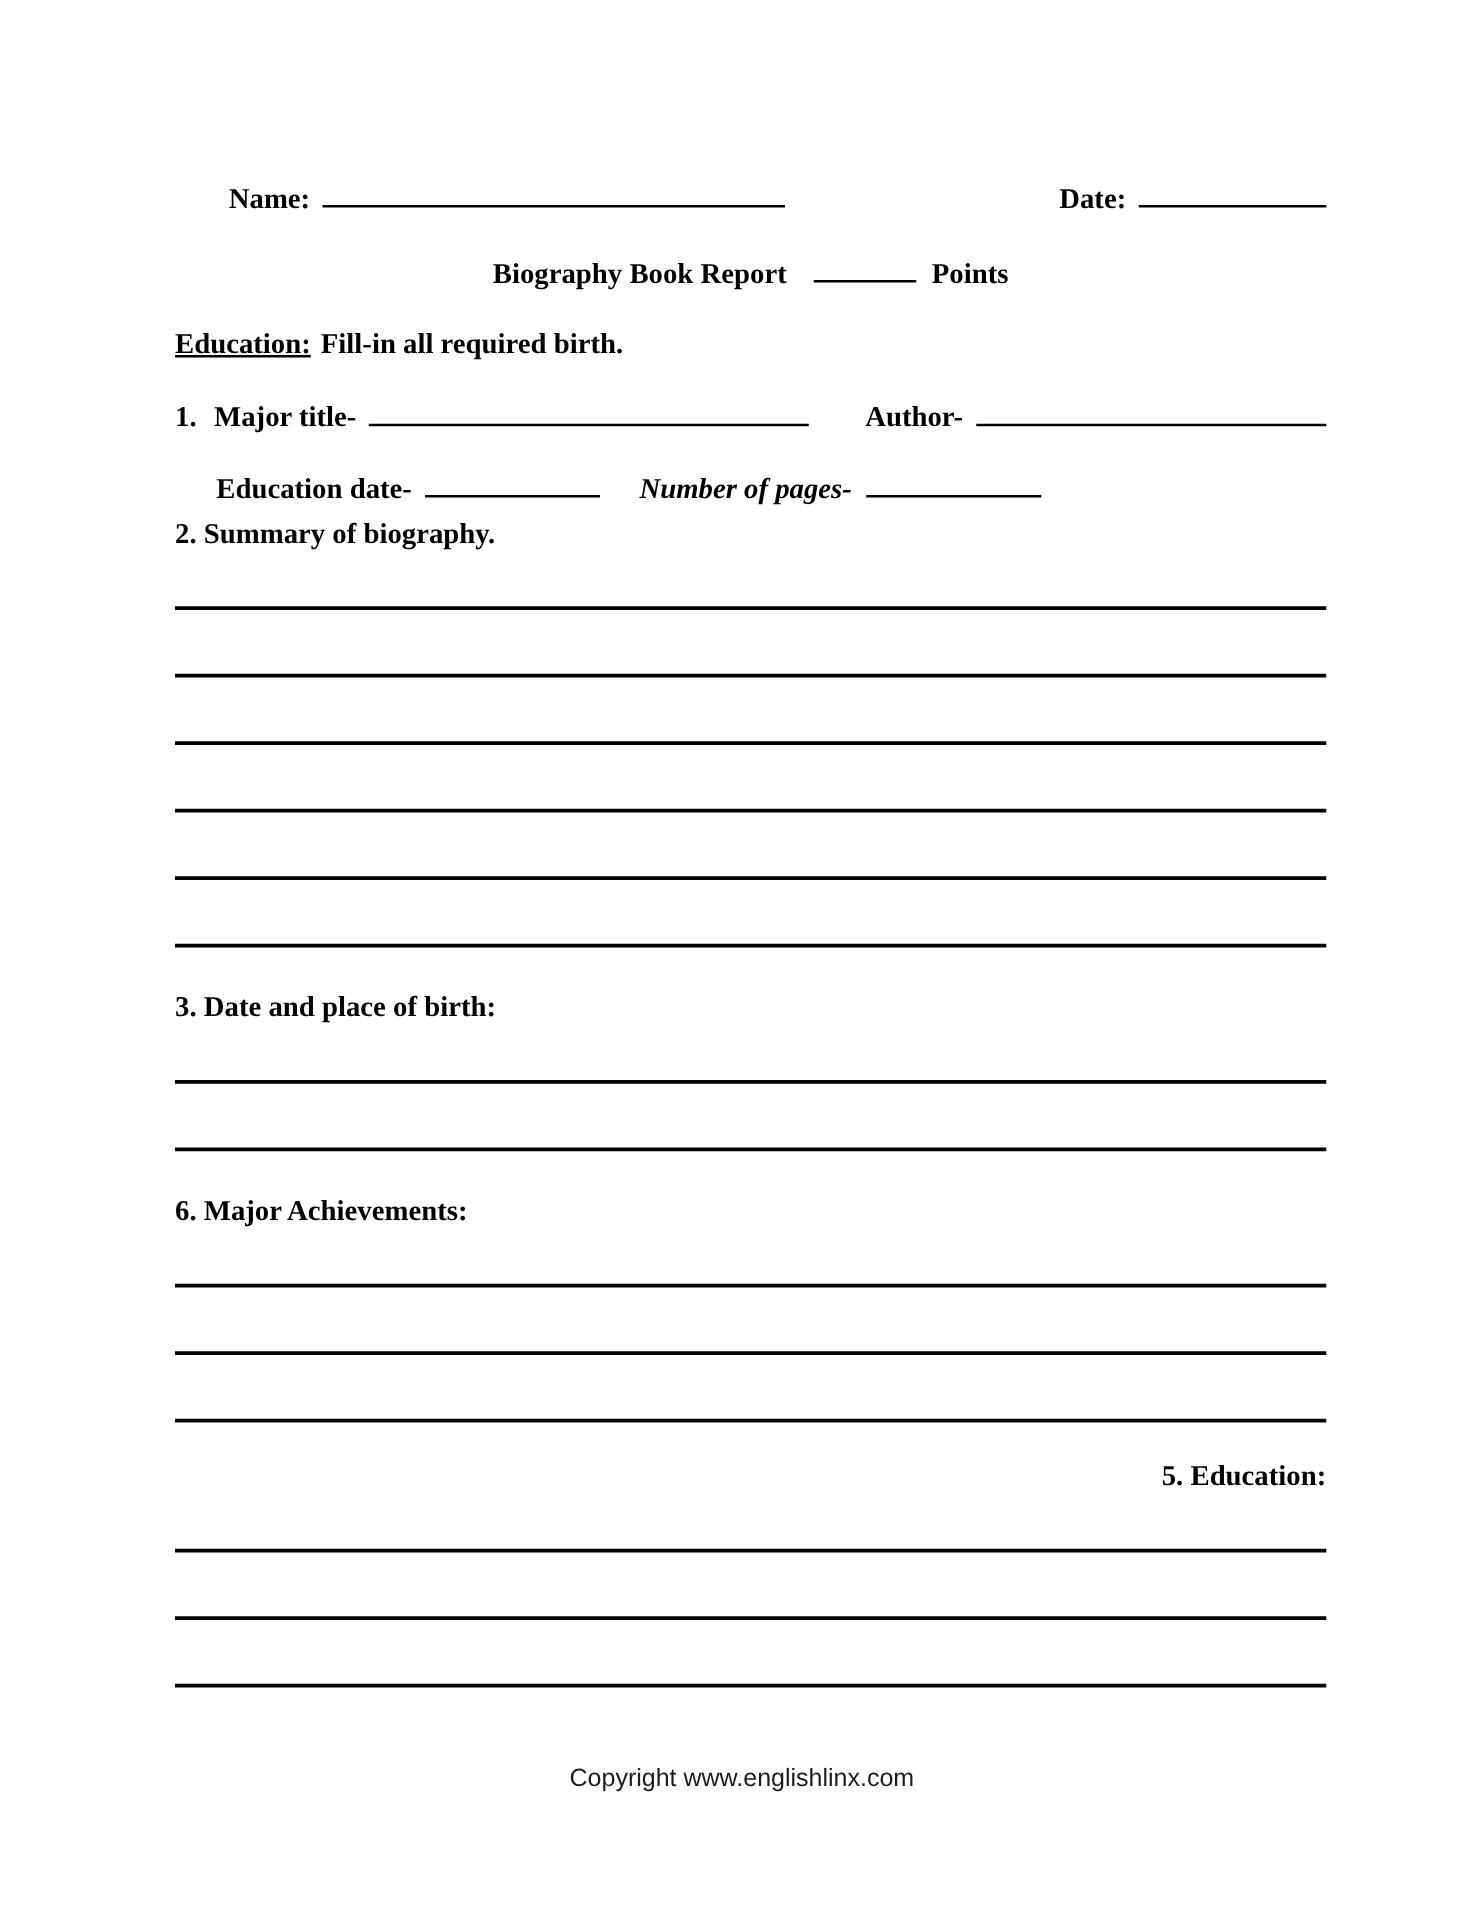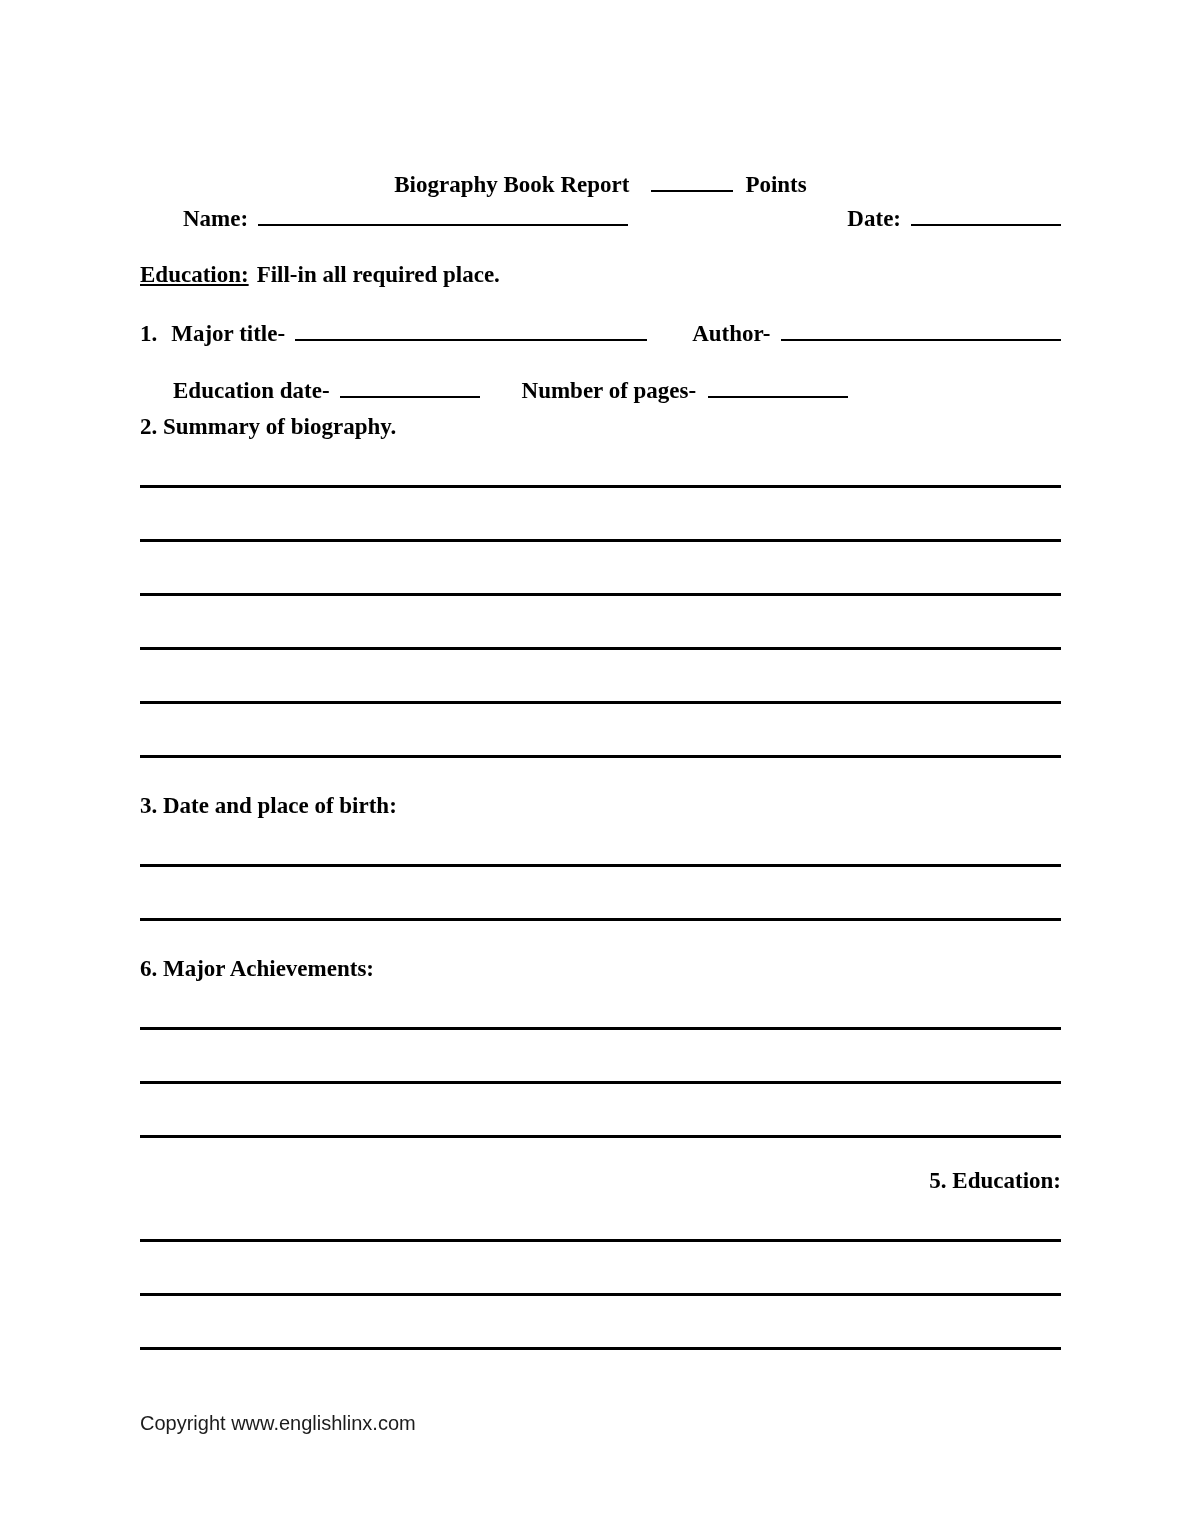--- a/index.html
+++ b/index.html
@@ -40,66 +40,66 @@
   .directions-text { margin-left: 8px; }
 
   .q1-row { margin-top: 25px; }
   .q1-num { margin-right: 14px; }
   .blank-booktitle { width: 352px; margin-left: 10px; }
   .author-label { margin-left: 45px; }
   .blank-author { flex: 1; margin-left: 10px; }
 
   .copyright-row { margin-top: 23px; margin-left: 33px; }
   .blank-copydate { width: 140px; margin-left: 10px; }
-  .pages-label { margin-left: 42px; }
+  .pages-label { margin-left: 32px; font-style: italic; }
   .blank-pages { width: 140px; margin-left: 12px; }
 
   .section-heading { margin-top: 6px; }
   .heading-q3, .heading-q4 { margin-top: 33px; }
   .heading-q5 { margin-top: 28px; text-align: right; }
 
   
   .rule {
     height: 54px;
     border-bottom: 3px solid #000;
   }
   .lines .rule:first-child { height: 46px; }
 
   .footer {
     margin-top: 58px;
-    text-align: left;
+    text-align: center;
     font-family: "Liberation Sans", sans-serif;
     font-weight: 400;
     font-size: 20px;
     color: #1c1c1c;
     padding-right: 14px;
   }
 </style>
 </head>
 <body>
 
 <div class="content">
 
-  <div class="row title-row">
-    <span>Biography Book Report</span>
-    <span class="blank blank-points"></span>
-    <span class="points-label">Points</span>
-  </div>
-
   <div class="row name-row">
     <span>Name:</span>
     <span class="blank blank-name"></span>
     <span class="spacer-flex"></span>
     <span>Date:</span>
     <span class="blank blank-date"></span>
   </div>
 
+  <div class="row title-row">
+    <span>Biography Book Report</span>
+    <span class="blank blank-points"></span>
+    <span class="points-label">Points</span>
+  </div>
+
   <div class="row directions-row">
     <span class="underlined">Education:</span>
-    <span class="directions-text">Fill-in all required place.</span>
+    <span class="directions-text">Fill-in all required birth.</span>
   </div>
 
   <div class="row q1-row">
     <span class="q1-num">1.</span>
     <span>Major title-</span>
     <span class="blank blank-booktitle"></span>
     <span class="author-label">Author-</span>
     <span class="blank blank-author"></span>
   </div>
 

